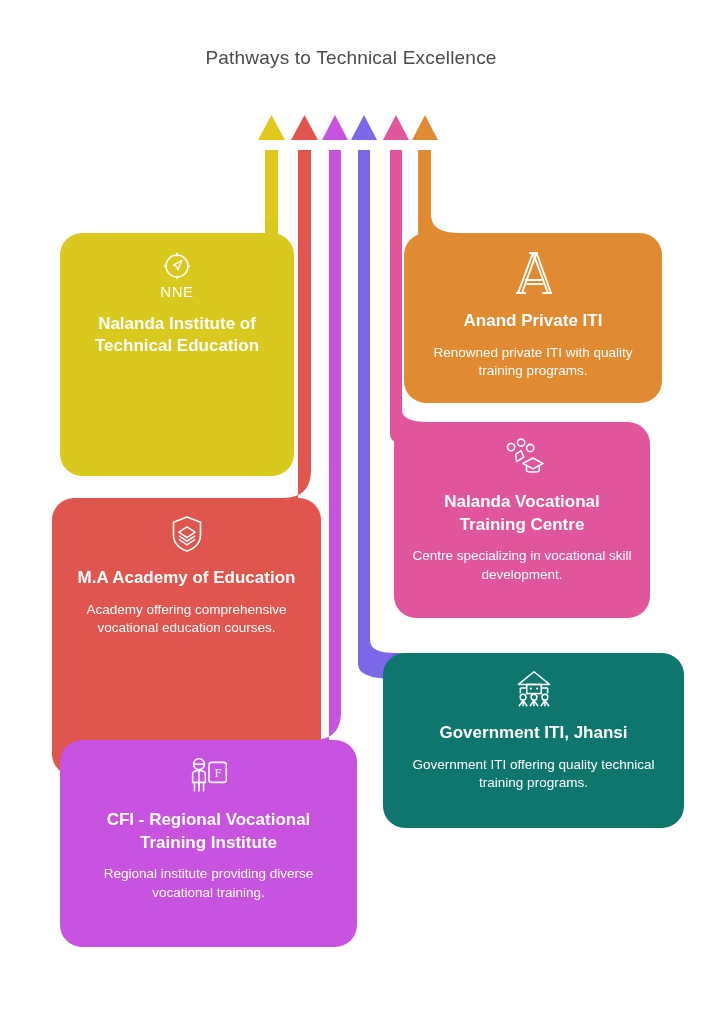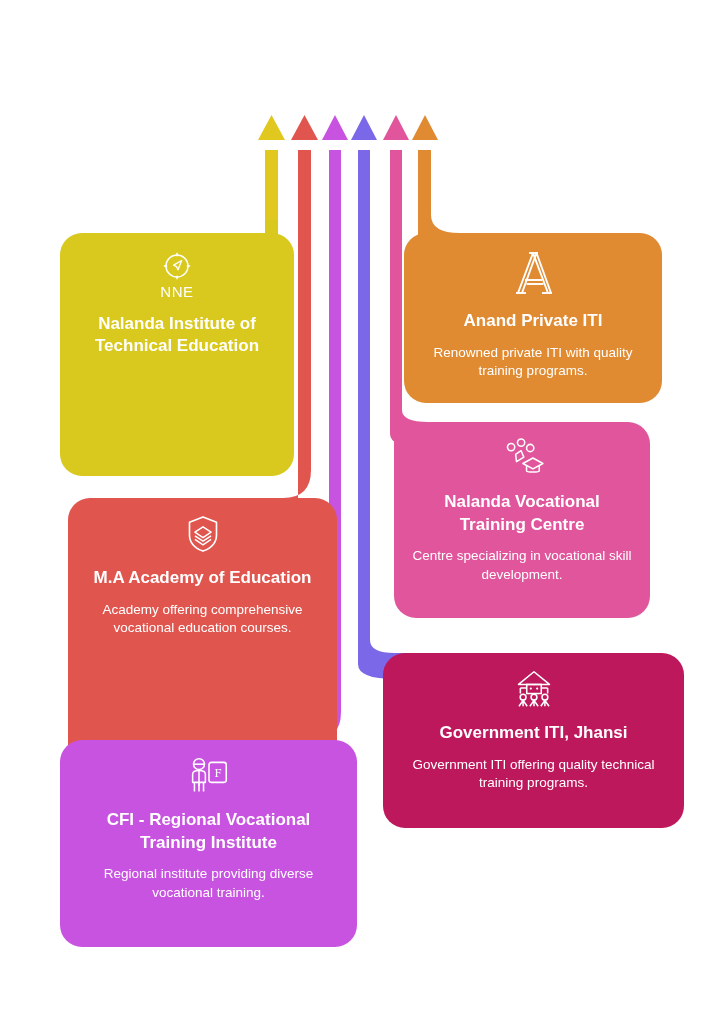--- a/index.html
+++ b/index.html
@@ -70,31 +70,32 @@
   }
   .card-desc {
     font-size: 13.5px;
     line-height: 1.38;
     margin-top: 11px;
     color: #ffffff;
     font-family: "Liberation Sans", sans-serif;
   }
   
   #card-1 { left: 44px;  top: 233px; width: 234px; height: 243px; }
-  #card-2 { left: 52px;  top: 498px; width: 269px; height: 278px; }
+  #card-2 { left: 36px;  top: 498px; width: 269px; height: 278px; }
   #card-3 { left: 44px;  top: 740px; width: 297px; height: 207px; }
   #card-4 { left: 388px; top: 233px; width: 258px; height: 170px; }
   #card-5 { left: 378px; top: 422px; width: 256px; height: 196px; }
   #card-6 { left: 367px; top: 653px; width: 301px; height: 175px; }
 </style>
 </head>
 <body>
 
 <div id="stage">
 
+  <div class="page-title">Pathways to Technical Excellence</div>
 
   <svg id="flow-svg" viewBox="0 0 702 1026">
 
     <g>
       <path d="M 265 202 L 265 310 Q 265 233 161 233 L 161 260 L 278 260 L 278 202 Z" fill="#d9c81e"></path>
       <path d="M 265 202 L 265 330 Q 265 240 165 240 L 165 233 L 278 233 L 278 202 Z" fill="#d9c81e"></path>
       <rect x="265" y="150" width="13" height="70" fill="#e0c81e"></rect>
       <path d="M 271.5 115 L 285 140 L 258 140 Z" fill="#e0c81e"></path>
     </g>
 
@@ -196,21 +197,21 @@
         <path d="M17 18 L23 14 L26 21 L18 26 Z" fill="none" stroke="#ffffff" stroke-width="1.7" stroke-linejoin="round"></path>
         <path d="M25 28 L36 22 L47 28 L36 34 Z" fill="none" stroke="#ffffff" stroke-width="1.7" stroke-linejoin="round"></path>
         <path d="M29 30 V36 C29 38 43 38 43 36 V30" fill="none" stroke="#ffffff" stroke-width="1.7" stroke-linejoin="round"></path>
       </svg>
     </span>
     <span class="icon-sub"></span>
     <div class="card-title">Nalanda Vocational Training Centre</div>
     <div class="card-desc">Centre specializing in vocational skill development.</div>
   </div>
 
-  <div class="card" id="card-6" style="background:#be185d">
+  <div class="card" id="card-6" style="background:#0f766e">
     <span class="card-icon">
       <svg width="46" height="40" viewBox="0 0 50 44">
         <path d="M25 3 L42 17 H8 Z" fill="none" stroke="#ffffff" stroke-width="1.7" stroke-linejoin="round"></path>
         <rect x="17" y="17" width="16" height="10" fill="none" stroke="#ffffff" stroke-width="1.7"></rect>
         <circle cx="21.5" cy="21.5" r="1.2" fill="#ffffff"></circle>
         <circle cx="28.5" cy="21.5" r="1.2" fill="#ffffff"></circle>
         <path d="M17 21 H10 M33 21 H40" fill="none" stroke="#ffffff" stroke-width="1.7"></path>
         <path d="M10 21 V27 M40 21 V27" fill="none" stroke="#ffffff" stroke-width="1.7"></path>
         <circle cx="13" cy="31" r="3.2" fill="none" stroke="#ffffff" stroke-width="1.7"></circle>
         <path d="M8.5 41 L13 34.5 L17.5 41 M13 34.5 V41" fill="none" stroke="#ffffff" stroke-width="1.7" stroke-linejoin="round"></path>

